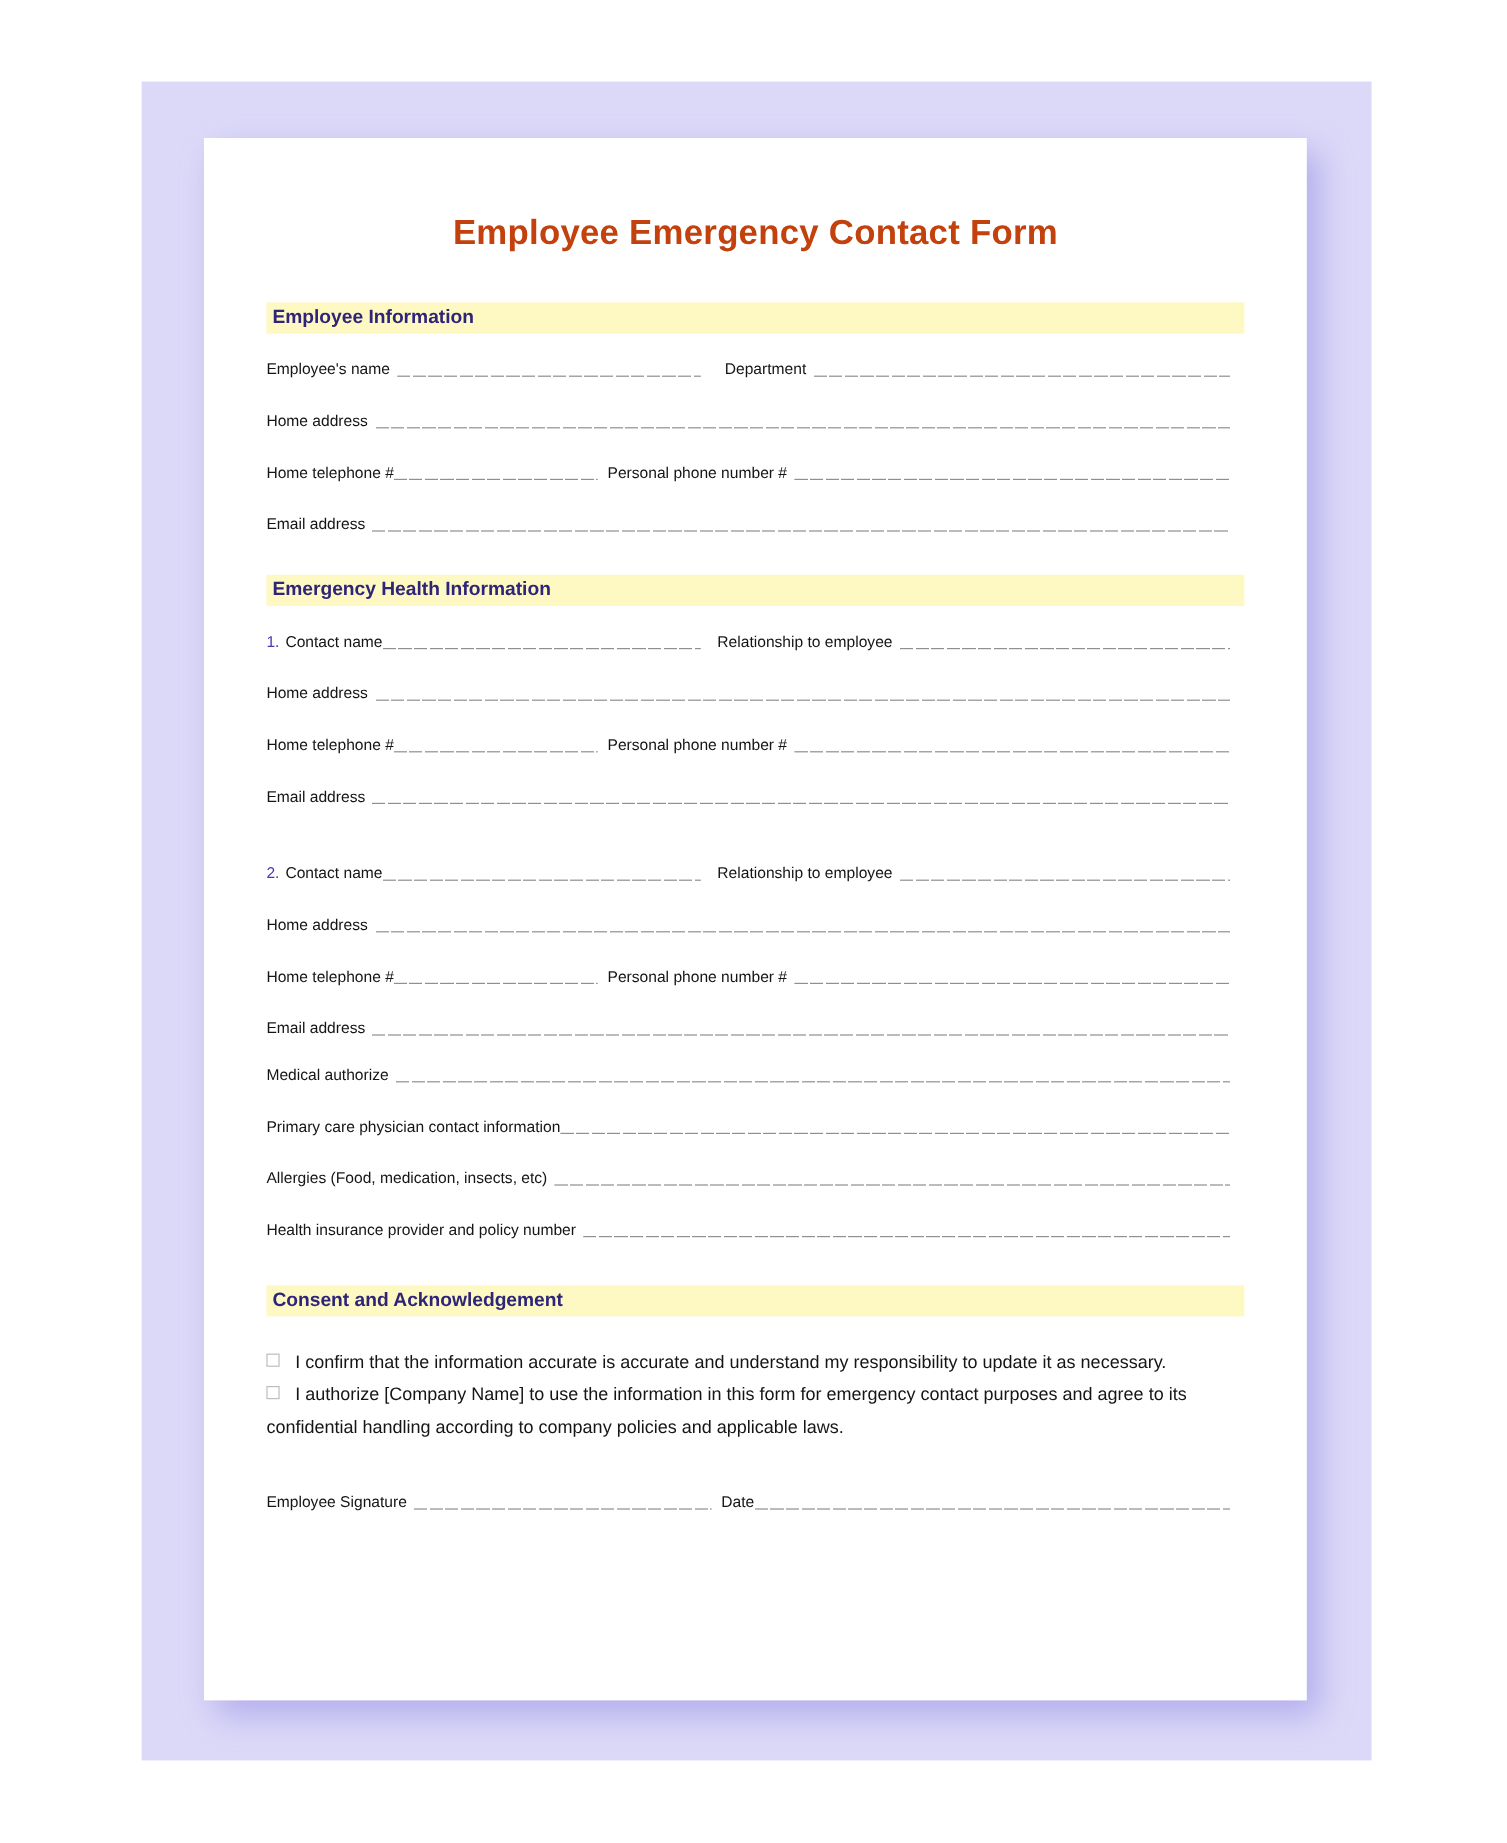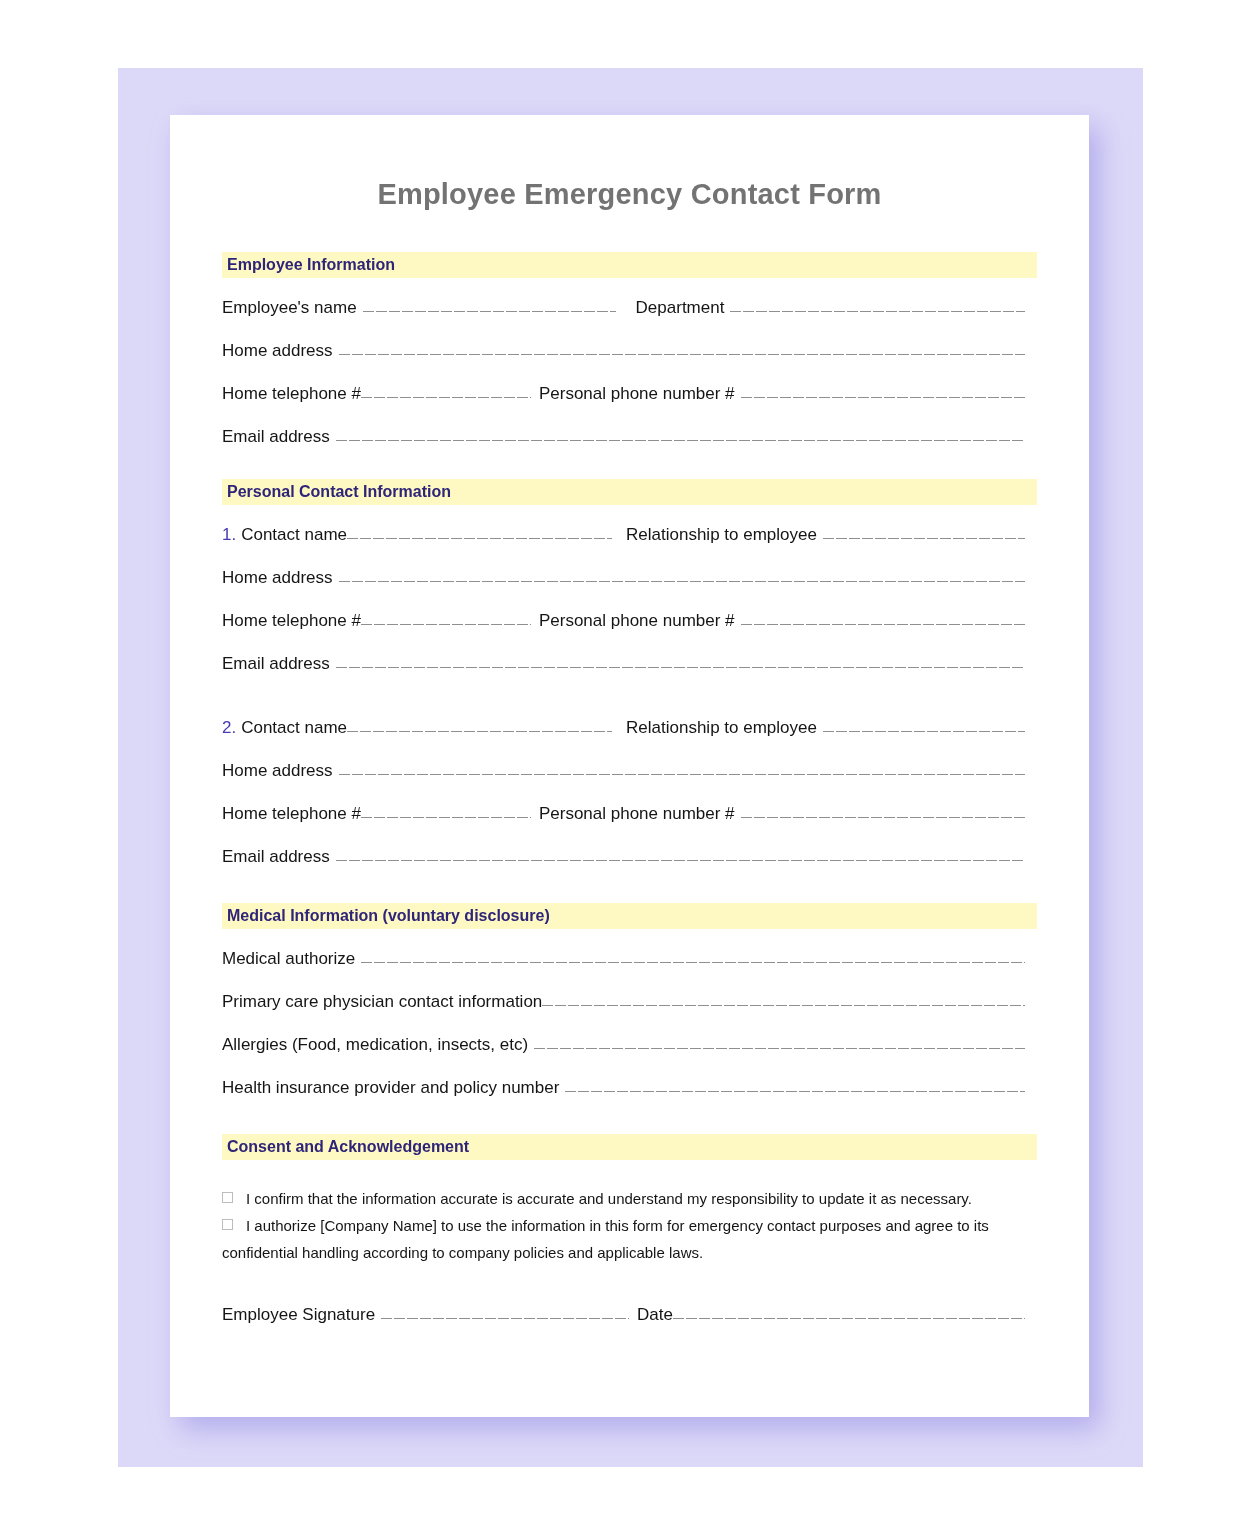--- a/index.html
+++ b/index.html
@@ -11,34 +11,34 @@
     position:absolute;left:118px;top:68px;width:1025px;height:1399px;
     background:#dcd9f8;
   }
   .page{
     position:absolute;left:52px;top:47px;width:919px;height:1302px;
     background:#ffffff;box-sizing:border-box;padding:0 52px;
     box-shadow:10px 12px 26px rgba(104,92,214,0.35);
   }
   .title{
     margin:62px 0 0;text-align:center;font-size:29px;line-height:34px;
-    font-weight:bold;color:#737373;letter-spacing:.2px;
+    font-weight:bold;color:#c2410c;letter-spacing:.2px;
   }
   .bar{
     height:26px;background:#fef9c3;color:#2e2478;font-weight:bold;
     font-size:16px;display:flex;align-items:center;padding-left:5px;
     box-sizing:border-box;
   }
   .b1{margin-top:41px}
   .b2{margin-top:33px}
   .b3{margin-top:37px}
   .b4{margin-top:37px}
   .frow{
-    display:flex;align-items:flex-start;margin-top:25px;
-    font-size:17px;line-height:18px;padding-right:12px;
+    display:flex;align-items:center;margin-top:25px;
+    font-size:13px;line-height:18px;padding-right:12px;
   }
   .frow.first{margin-top:21px}
   .frow.gap-large{margin-top:46px}
   .lbl{white-space:nowrap;}
   .num{color:#463ab0;margin-right:5px;}
   .fline{
     height:13px;margin:0 0 1px 6px;
     background-image:repeating-linear-gradient(90deg,#8f8f8f 0 11px,rgba(0,0,0,0) 11px 13px);
     background-size:100% 1.5px;background-position:left bottom;background-repeat:no-repeat;
   }
@@ -85,21 +85,21 @@
       <span class="fline w170 nogap"></span>
       <span class="lbl ml8">Personal phone number #</span>
       <span class="fline grow"></span>
     </div>
     <div class="frow">
       <span class="lbl">Email address</span>
       <span class="fline grow"></span>
     </div>
 
     <div class="bar b2">
-      <span>Personal Contact Information</span>
+      <span>Emergency Health Information</span>
     </div>
 
     <div class="frow first">
       <span class="lbl"><span class="num">1.</span><span>Contact name</span></span>
       <span class="fline w265 nogap"></span>
       <span class="lbl ml14">Relationship to employee</span>
       <span class="fline grow"></span>
     </div>
     <div class="frow">
       <span class="lbl">Home address</span>
@@ -130,23 +130,20 @@
       <span class="lbl">Home telephone #</span>
       <span class="fline w170 nogap"></span>
       <span class="lbl ml8">Personal phone number #</span>
       <span class="fline grow"></span>
     </div>
     <div class="frow">
       <span class="lbl">Email address</span>
       <span class="fline grow"></span>
     </div>
 
-    <div class="bar b3">
-      <span>Medical Information (voluntary disclosure)</span>
-    </div>
     <div class="frow first">
       <span class="lbl">Medical authorize</span>
       <span class="fline grow"></span>
     </div>
     <div class="frow">
       <span class="lbl">Primary care physician contact information</span>
       <span class="fline grow nogap"></span>
     </div>
     <div class="frow">
       <span class="lbl">Allergies (Food, medication, insects, etc)</span>

